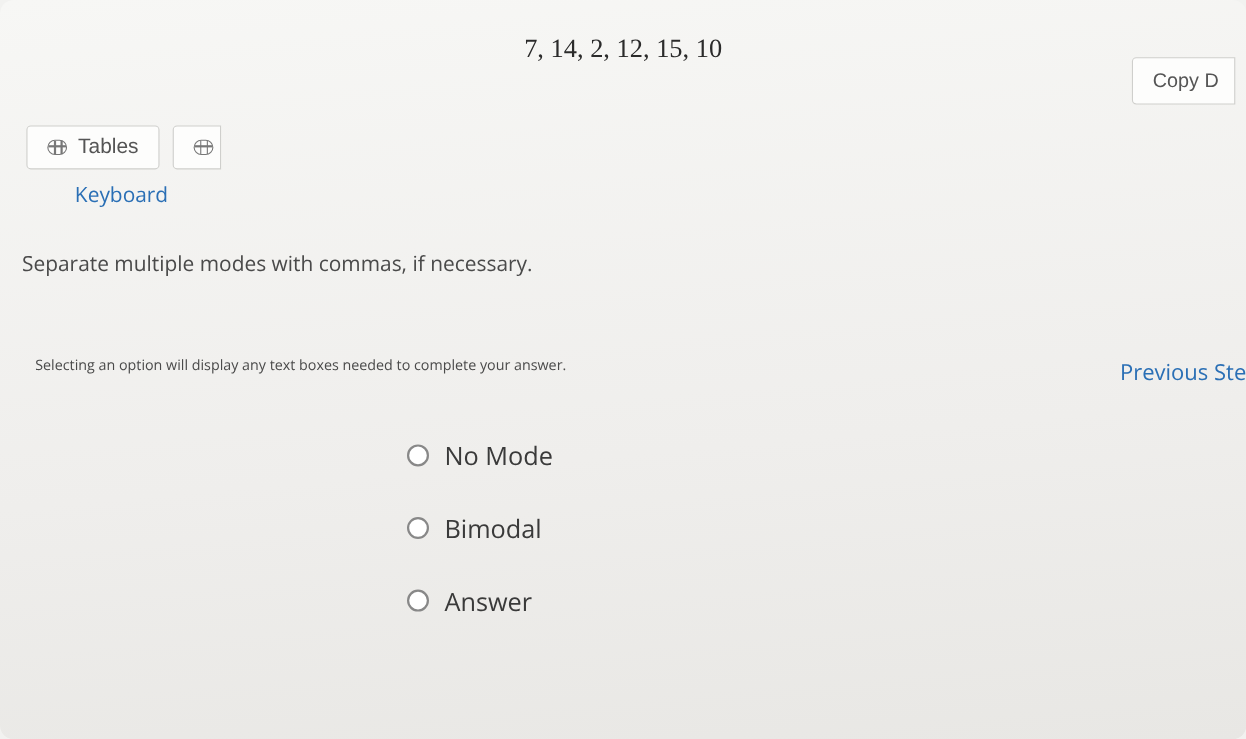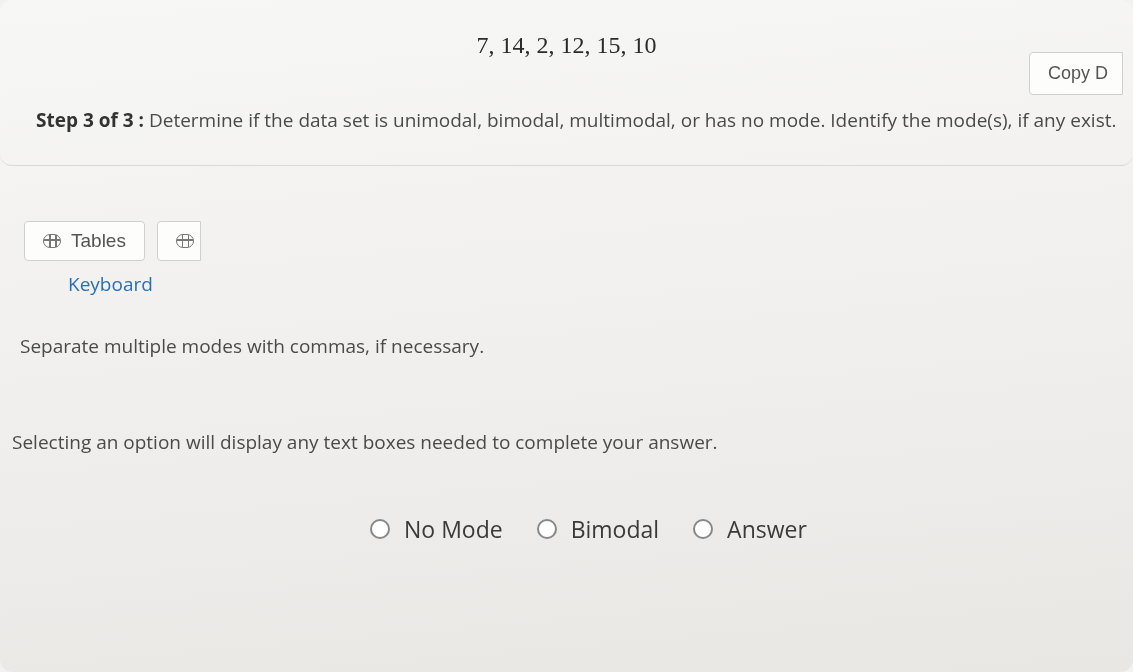--- a/index.html
+++ b/index.html
@@ -94,27 +94,28 @@
   .prev-link {
     position: absolute;
     right: 0;
     top: 324px;
     color: #2a6fb5;
     font-size: 20px;
     cursor: pointer;
   }
   .hint2 {
     padding: 70px 0 0 12px;
-    font-size: 19px;
+    font-size: 13px;
     color: #4a4a4a;
+    margin-left: 20px;
   }
   .options {
     padding: 58px 0 0 370px;
     display: flex;
-    flex-direction: row;
+    flex-direction: column;
     gap: 34px;
   }
   .opt {
     display: flex;
     align-items: center;
     gap: 14px;
     font-size: 23px;
     color: #3a3a3a;
     cursor: pointer;
   }
@@ -140,42 +141,39 @@
 </style>
 </head>
 <body>
 
 <div class="page">
 
   <div class="data-row">7, 14, 2, 12, 15, 10</div>
 
   <button class="copy-btn">Copy D</button>
 
-  <div class="step-row">
-    <span class="bold">Step 3 of 3 :</span>
-    <span>Determine if the data set is unimodal, bimodal, multimodal, or has no mode. Identify the mode(s), if any exist.</span>
-  </div>
 
   <div class="answer-bar">
     <div class="right-controls">
       <div class="btn-row">
         <button class="outline-btn">
           <span class="table-icon"></span>
           <span>Tables</span>
         </button>
         <button class="outline-btn cut">
           <span class="table-icon"></span>
         </button>
       </div>
       <div class="keyboard-link">Keyboard</div>
     </div>
   </div>
 
   <div class="hint1">Separate multiple modes with commas, if necessary.</div>
 
+  <div class="prev-link">Previous Ste</div>
 
   <div class="hint2">Selecting an option will display any text boxes needed to complete your answer.</div>
 
   <div class="options">
     <label class="opt">
       <span class="radio"></span>
       <span>No Mode</span>
     </label>
     <label class="opt">
       <span class="radio"></span>

